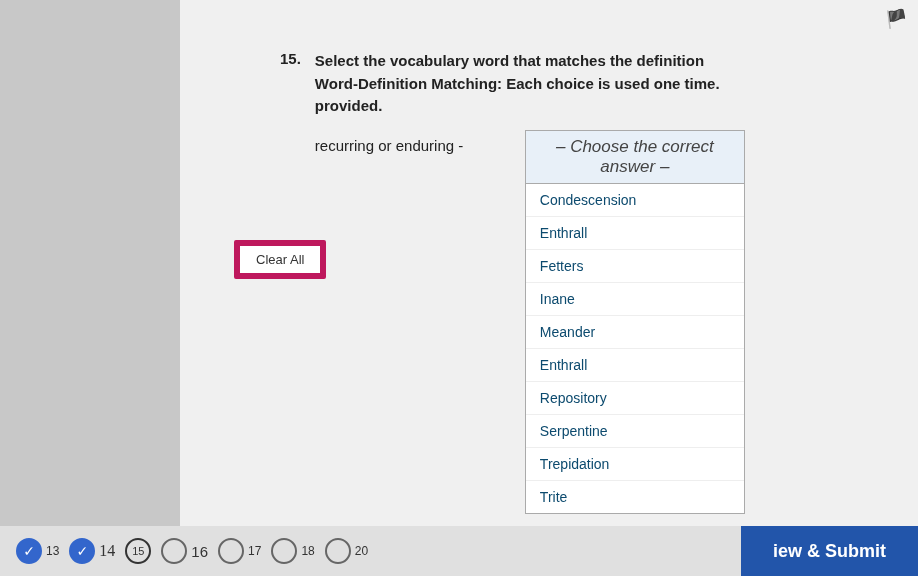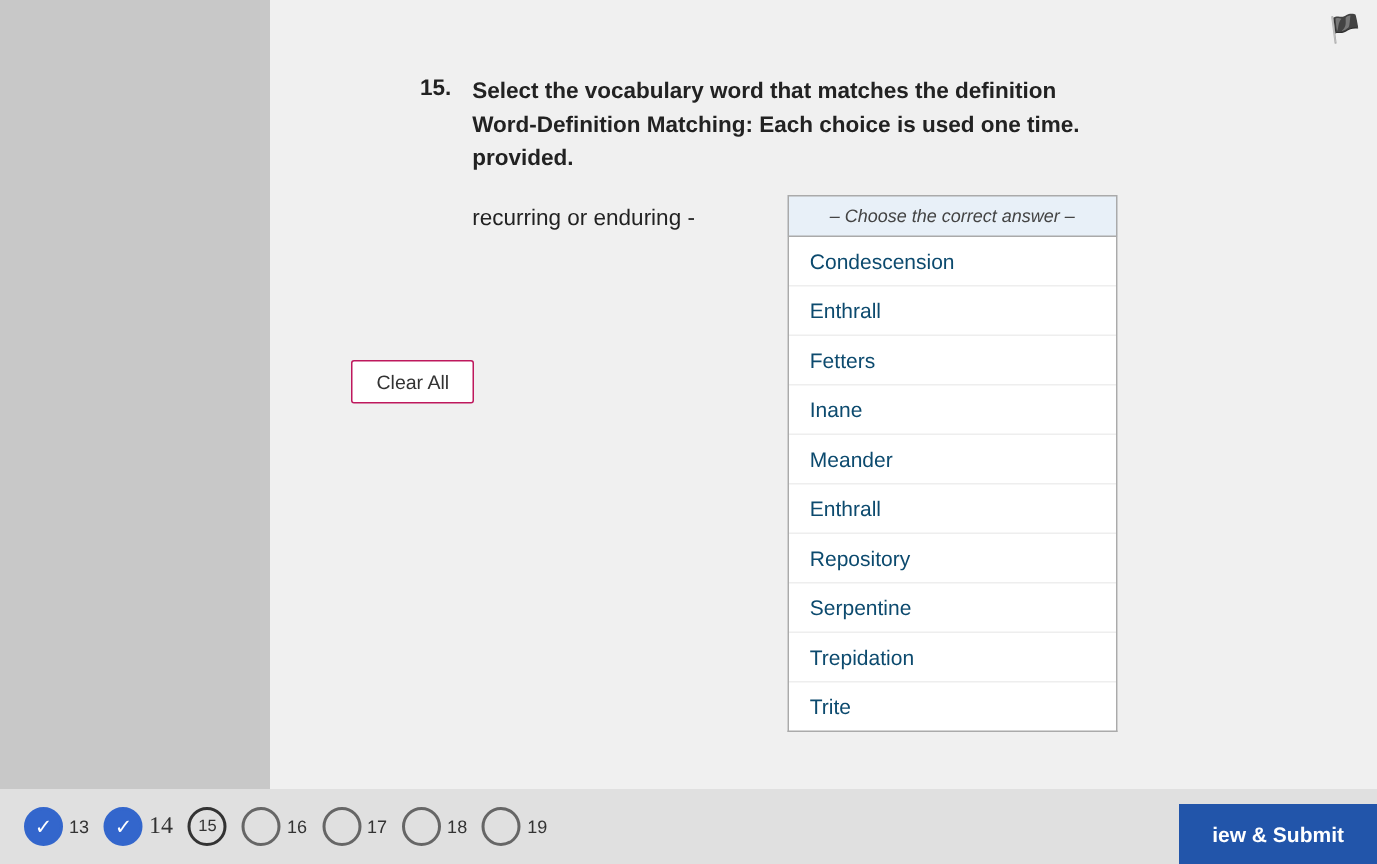--- a/index.html
+++ b/index.html
@@ -34,21 +34,21 @@
 
     .question-area {
       margin-left: 60px;
       margin-top: 20px;
     }
 
     .dropdown-header {
       background: #e8f0f8;
       border: 1px solid #aaa;
       padding: 6px 12px;
-      font-size: 12px;
+      font-size: 17px;
       color: #444;
       font-style: italic;
       cursor: pointer;
       min-width: 220px;
       text-align: center;
     }
 
     .dropdown-list {
       background: #fff;
       border: 1px solid #aaa;
@@ -62,21 +62,21 @@
       color: #0c4a6e;
       cursor: pointer;
       border-bottom: 1px solid #eee;
     }
 
     .dropdown-item:last-child {
       border-bottom: none;
     }
 
     .clear-all-btn {
-      border: 1px solid #be185d;
+      border: 6px solid #be185d;
       background: #fff;
       padding: 6px 16px;
       font-size: 13px;
       color: #333;
       cursor: pointer;
       margin-top: 10px;
       display: inline-block;
       border-radius: 2px;
     }
 
@@ -126,27 +126,27 @@
       border: 2.5px solid #333;
       background: transparent;
       color: #333;
       text-align: right;
     }
 
     .submit-btn {
       position: absolute;
       right: 0;
       bottom: 0;
-      height: 40px;
+      height: 50px;
       background: #2255aa;
       color: #fff;
-      font-size: 14px;
+      font-size: 18px;
       font-weight: bold;
       border: none;
-      padding: 0 22px;
+      padding: 0 32px;
       cursor: pointer;
     }
 
     .flag-icon {
       position: absolute;
       top: 8px;
       right: 10px;
       font-size: 18px;
       color: #2255aa;
     }
@@ -218,32 +218,32 @@
   </div>
 
   <div class="nav-item">
     <div class="nav-circle active">
       <span style="font-size:11px;">15</span>
     </div>
   </div>
 
   <div class="nav-item">
     <div class="nav-circle"></div>
-    <span style="font-size:12px;text-align:right;">16</span>
+    <span style="font-size:15px;text-align:right;">16</span>
   </div>
 
   <div class="nav-item">
     <div class="nav-circle"></div>
     <span style="font-size:12px;">17</span>
   </div>
 
   <div class="nav-item">
     <div class="nav-circle"></div>
     <span style="font-size:12px;">18</span>
   </div>
 
   <div class="nav-item">
     <div class="nav-circle"></div>
-    <span style="font-size:12px;">19</span>
+    <span style="font-size:12px;">20</span>
   </div>
 
   <button class="submit-btn">iew &amp; Submit</button>
 </div>
 
 </body></html>

